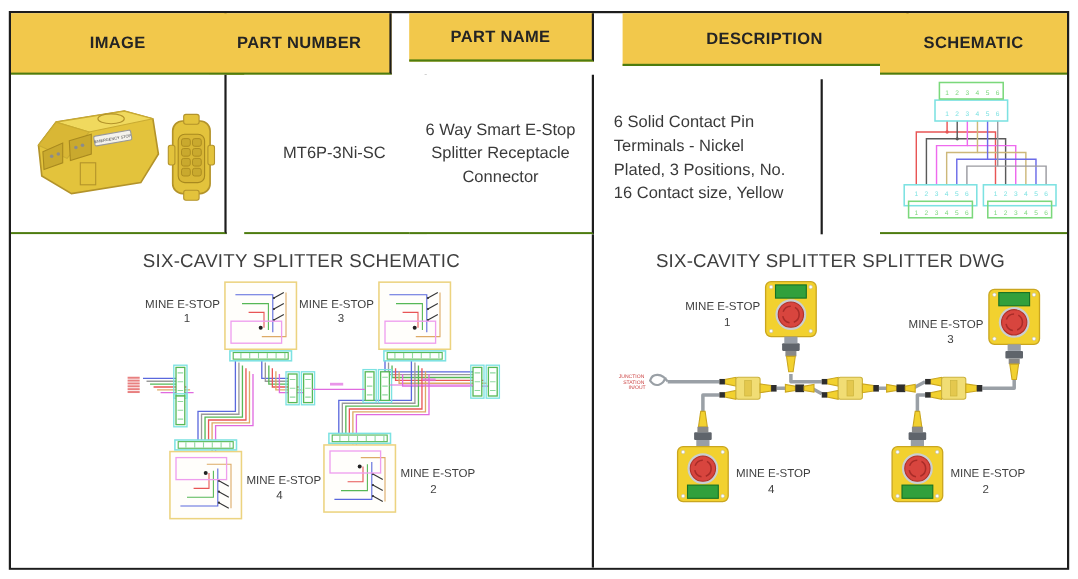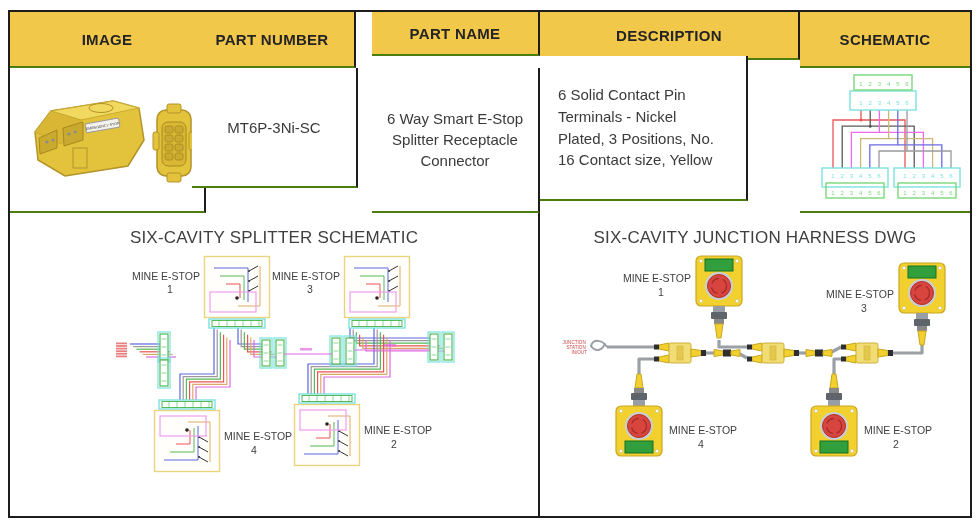--- a/index.html
+++ b/index.html
@@ -22,21 +22,21 @@
   .dlabel{font-size:10.5px;fill:#3f3f3f;}
 </style>
 </head>
 <body>
 
 <div class="sheet">
 
   <div class="cell hdr b-r b-b" style="left:0;top:0;width:196px;height:56px">IMAGE</div>
   <div class="cell hdr b-r b-b" style="left:180px;top:0;width:166px;height:56px">PART NUMBER</div>
   <div class="cell hdr b-r b-b" style="left:362px;top:0;width:168px;height:44px">PART NAME</div>
-  <div class="cell hdr b-r b-b" style="left:530px;top:0;width:260px;height:48px">DESCRIPTION</div>
+  <div class="cell hdr b-r b-b" style="left:556px;top:0;width:260px;height:48px">DESCRIPTION</div>
   <div class="cell hdr b-b" style="left:790px;top:0;width:170px;height:56px">SCHEMATIC</div>
 
   <div class="cell imgcell b-r b-b" style="left:0;top:56px;width:196px;height:145px">
     <svg width="180" height="112" viewBox="0 0 180 112">
 
       <g>
         <polygon points="18,48 34,27 96,17 122,24 127,56 111,82 48,92 21,76" fill="#e3c33c" stroke="#b3932a" stroke-width="1.5"></polygon>
         <polygon points="34,27 96,17 122,24 64,36" fill="#f0d95e" stroke="#c9ab32" stroke-width="1"></polygon>
         <polygon points="18,48 34,27 64,36 44,60" fill="#d9b735" stroke="#c9ab32" stroke-width="1"></polygon>
         <polygon points="22,54 40,46 40,64 23,70" fill="#c9a92e" stroke="#a8891f" stroke-width="1"></polygon>
@@ -65,29 +65,29 @@
         <rect x="148" y="51" width="8" height="7" rx="2" fill="#c9a92e" stroke="#a8891f" stroke-width=".8"></rect>
         <rect x="158" y="51" width="8" height="7" rx="2" fill="#c9a92e" stroke="#a8891f" stroke-width=".8"></rect>
         <rect x="148" y="60" width="8" height="7" rx="2" fill="#c9a92e" stroke="#a8891f" stroke-width=".8"></rect>
         <rect x="158" y="60" width="8" height="7" rx="2" fill="#c9a92e" stroke="#a8891f" stroke-width=".8"></rect>
         <rect x="148" y="69" width="8" height="7" rx="2" fill="#c9a92e" stroke="#a8891f" stroke-width=".8"></rect>
         <rect x="158" y="69" width="8" height="7" rx="2" fill="#c9a92e" stroke="#a8891f" stroke-width=".8"></rect>
       </g>
     </svg>
   </div>
 
-  <div class="cell txt-center b-r b-b" style="left:182px;top:56px;width:166px;height:120px">
+  <div class="cell txt-center b-r b-b" style="left:212px;top:56px;width:166px;height:145px">
     <span>MT6P-3Ni-SC</span>
   </div>
 
   <div class="cell txt-center b-r b-b" style="left:362px;top:56px;width:168px;height:145px;padding:0 6px">
     <span>6 Way Smart E-Stop Splitter Receptacle Connector</span>
   </div>
 
-  <div class="cell desc b-r b-b" style="left:530px;top:44px;width:208px;height:145px">
+  <div class="cell desc b-r b-b" style="left:530px;top:60px;width:208px;height:145px">
     <span>6 Solid Contact Pin Terminals - Nickel Plated, 3 Positions, No. 16 Contact size, Yellow</span>
   </div>
 
   <div class="cell schcell b-b" style="left:790px;top:56px;width:170px;height:145px">
     <svg id="pinSvg" width="162" height="140" viewBox="0 0 162 140">
         <path d="M 57,40 V 50 H 29 V 98" stroke="#e85555" fill="none" stroke-width="1.3"></path>
         <path d="M 57,50 H 101 V 98" stroke="#e85555" fill="none" stroke-width="1.3"></path>
         <path d="M 66.2,40 V 56.2 H 38.2 V 98" stroke="#5a5a5a" fill="none" stroke-width="1.3"></path>
         <path d="M 66.2,56.2 H 110.2 V 98" stroke="#5a5a5a" fill="none" stroke-width="1.3"></path>
         <path d="M 75.4,40 V 62.4 H 47.4 V 98" stroke="#ee6aee" fill="none" stroke-width="1.3"></path>
@@ -278,21 +278,21 @@
       <text class="dlabel" x="328" y="32" text-anchor="end">MINE E-STOP</text>
       <text class="dlabel" x="298" y="45" text-anchor="middle">3</text>
       <text class="dlabel" x="212" y="192" text-anchor="start">MINE E-STOP</text>
       <text class="dlabel" x="242" y="206" text-anchor="middle">4</text>
       <text class="dlabel" x="352" y="186" text-anchor="start">MINE E-STOP</text>
       <text class="dlabel" x="382" y="200" text-anchor="middle">2</text>
     </svg>
   </div>
 
   <div class="cell panel" style="left:530px;top:201px;width:430px;height:303px">
-    <div class="panel-title">SIX-CAVITY JUNCTION HARNESS DWG</div>
+    <div class="panel-title">SIX-CAVITY SPLITTER SPLITTER DWG</div>
     <svg width="428" height="258" viewBox="0 0 428 258">
       <defs>
         <g id="estopTop">
           <rect x="0" y="0" width="46" height="50" rx="5" fill="#f2d12f" stroke="#caa61f" stroke-width="1.2"></rect>
           <circle cx="5" cy="5" r="1.6" fill="#fdfdfd" stroke="#bbb" stroke-width=".5"></circle>
           <circle cx="41" cy="5" r="1.6" fill="#fdfdfd" stroke="#bbb" stroke-width=".5"></circle>
           <circle cx="5" cy="45" r="1.6" fill="#fdfdfd" stroke="#bbb" stroke-width=".5"></circle>
           <circle cx="41" cy="45" r="1.6" fill="#fdfdfd" stroke="#bbb" stroke-width=".5"></circle>
           <rect x="9" y="3" width="28" height="12" fill="#31a03c" stroke="#157024" stroke-width="1"></rect>
           <circle cx="23" cy="30" r="14" fill="#c9ced2"></circle>

